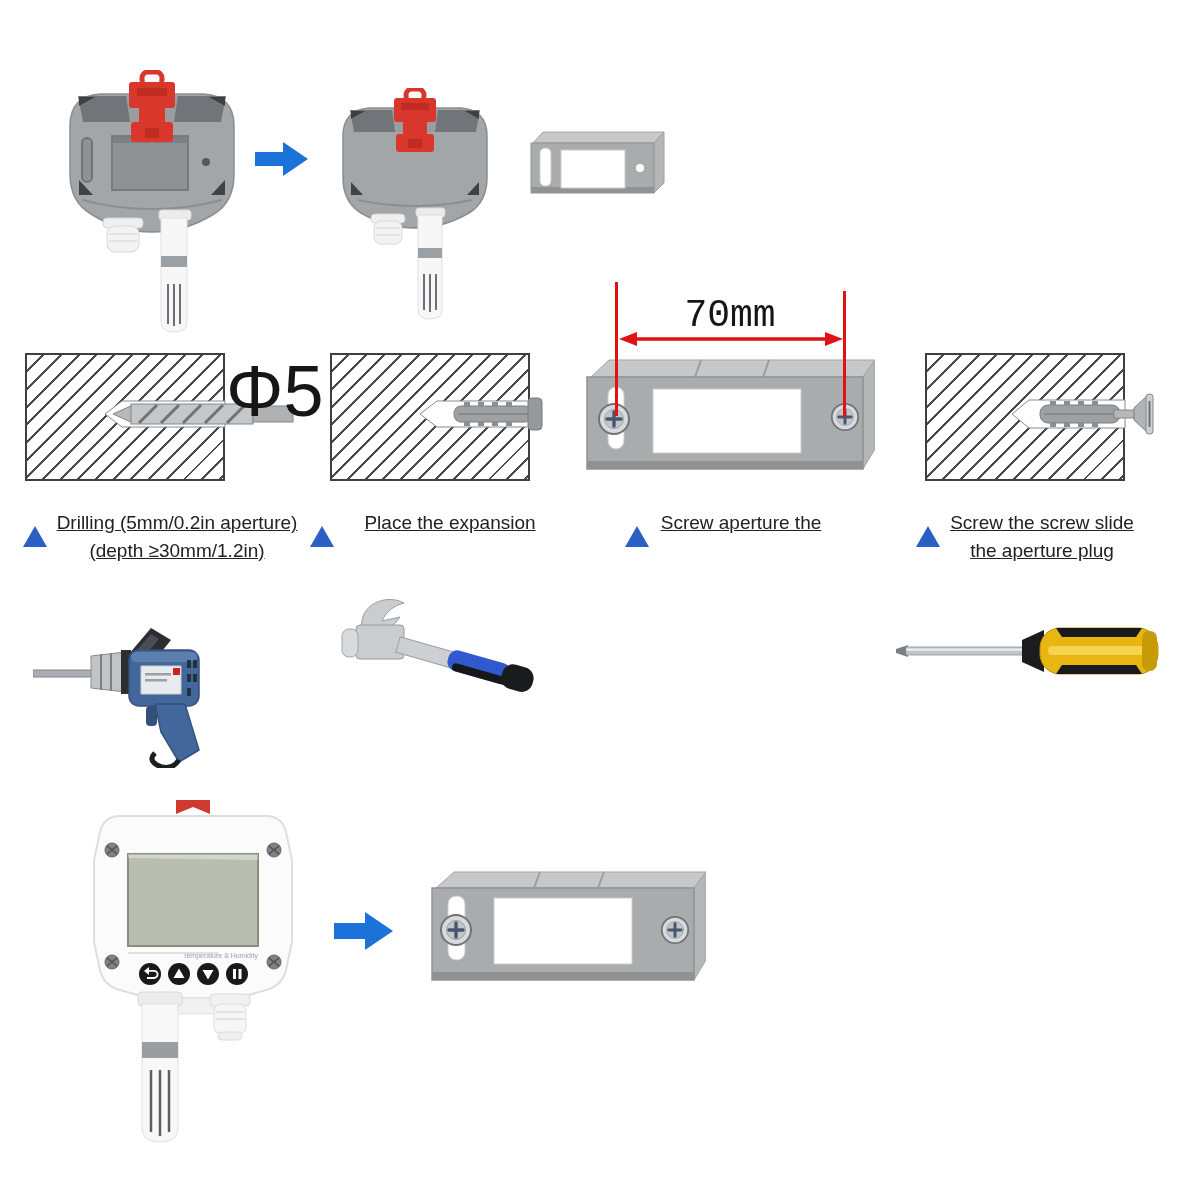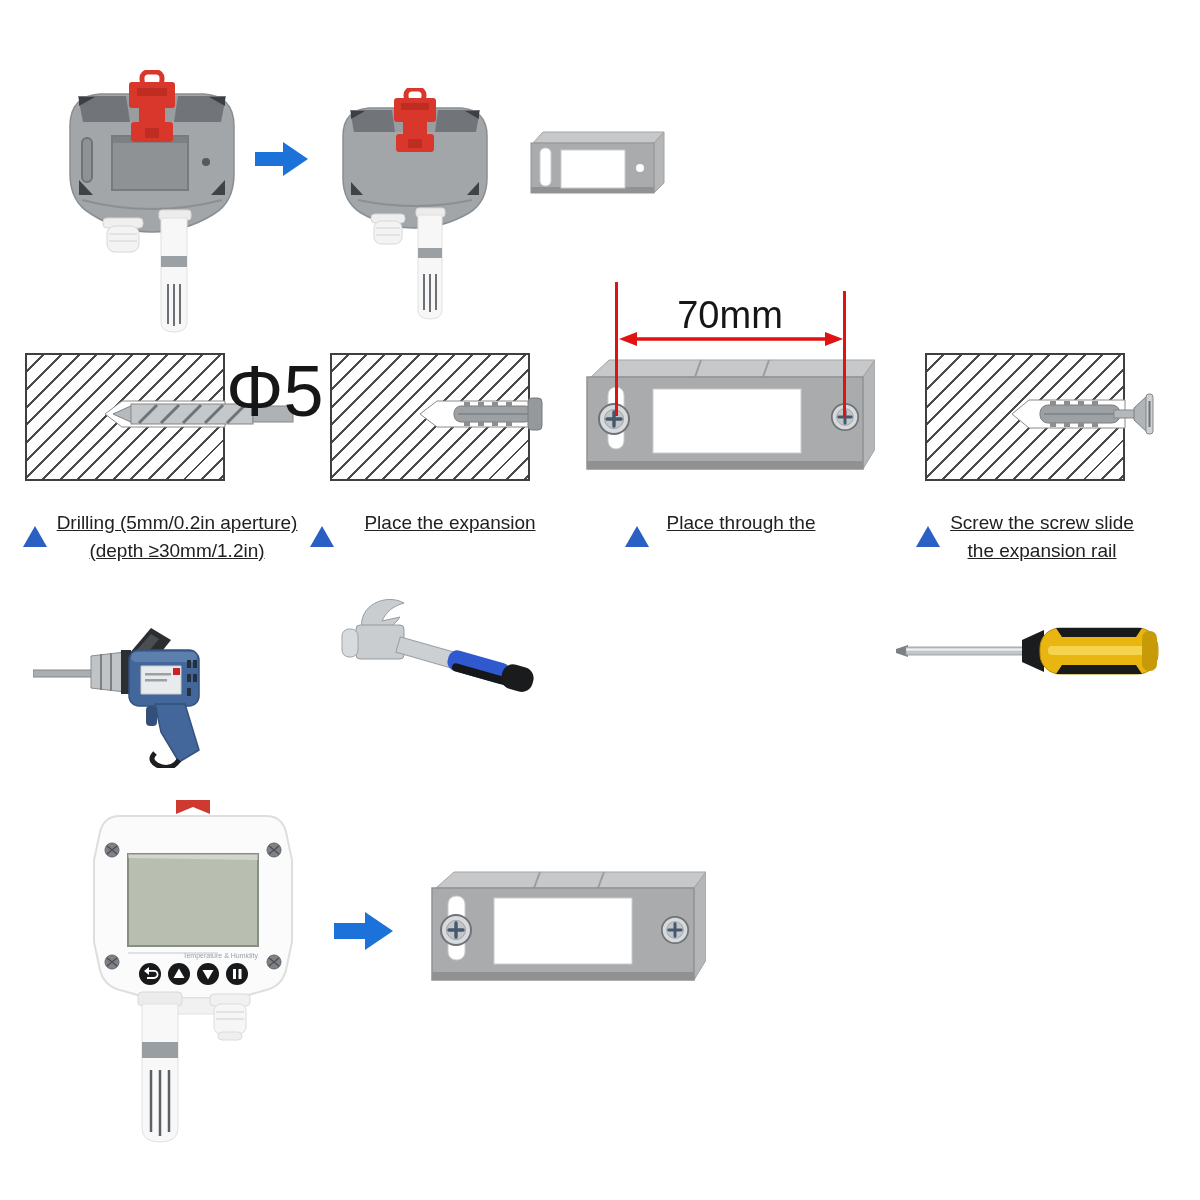--- a/index.html
+++ b/index.html
@@ -7,21 +7,21 @@
           font-family:"Liberation Sans",sans-serif;color:#1f1f1f;}
   .abs{position:absolute;}
   
   .wall{position:absolute;width:200px;height:128px;border:2px solid #3f3f3f;box-sizing:border-box;
         background:repeating-linear-gradient(135deg,#ffffff 0px,#ffffff 10.5px,#4a4a4a 10.5px,#4a4a4a 12.5px);}
   
   .caption{position:absolute;text-align:center;font-size:19px;line-height:28px;color:#212121;text-decoration:underline;}
   .tri{position:absolute;width:0;height:0;border-left:12px solid transparent;
        border-right:12px solid transparent;border-bottom:21px solid #2a5fc4;}
   .dimline{position:absolute;width:3px;background:#e01212;}
-  .dimlabel{position:absolute;font-size:38px;color:#161616;text-align:center;}
+  .dimlabel{position:absolute;font-size:38px;color:#161616;text-align:center;font-family:Liberation Mono, monospace;}
   .philabel{position:absolute;font-size:72px;color:#161616;}
 </style>
 </head>
 <body>
 
 <div class="canvas">
 
   <svg class="abs" style="left:66px;top:70px" width="172" height="272" viewBox="0 0 172 272">
     <path d="M4,56 Q4,26 34,24 L138,24 Q168,26 168,56 L168,104 Q168,132 148,144 Q119,162 86,162 Q53,162 25,144 Q4,132 4,104 Z" fill="#a2a6a9" stroke="#8a8e91" stroke-width="1.5"></path>
     <path d="M12,26 L160,26 L155,52 L17,52 Z" fill="#71757a"></path>
@@ -199,27 +199,27 @@
     <div>(depth ≥30mm/1.2in)</div>
   </div>
 
   <div class="tri" style="left:310px;top:526px"></div>
   <div class="caption" style="left:340px;top:509px;width:220px">
     <div>Place the expansion</div>
   </div>
 
   <div class="tri" style="left:625px;top:526px"></div>
   <div class="caption" style="left:636px;top:509px;width:210px">
-    <div>Place through the</div>
+    <div>Screw aperture the</div>
   </div>
 
   <div class="tri" style="left:916px;top:526px"></div>
   <div class="caption" style="left:927px;top:509px;width:230px">
     <div>Screw the screw slide</div>
-    <div>the expansion rail</div>
+    <div>the aperture plug</div>
   </div>
 
   <svg class="abs" style="left:33px;top:610px" width="172" height="158" viewBox="0 0 172 158">
     <g stroke-linejoin="round">
       <rect x="0" y="60" width="62" height="7" fill="#aaaeb2" stroke="#82868a"></rect>
       <polygon points="58,46 92,42 92,82 58,78" fill="#c0c4c7" stroke="#888c90"></polygon>
       <line x1="68" y1="44" x2="68" y2="80" stroke="#7c8084" stroke-width="2"></line>
       <line x1="78" y1="43" x2="78" y2="81" stroke="#7c8084" stroke-width="2"></line>
       <rect x="88" y="40" width="10" height="44" fill="#2c2f32"></rect>
       <polygon points="96,44 118,18 138,30 114,60" fill="#2b2e31"></polygon>

